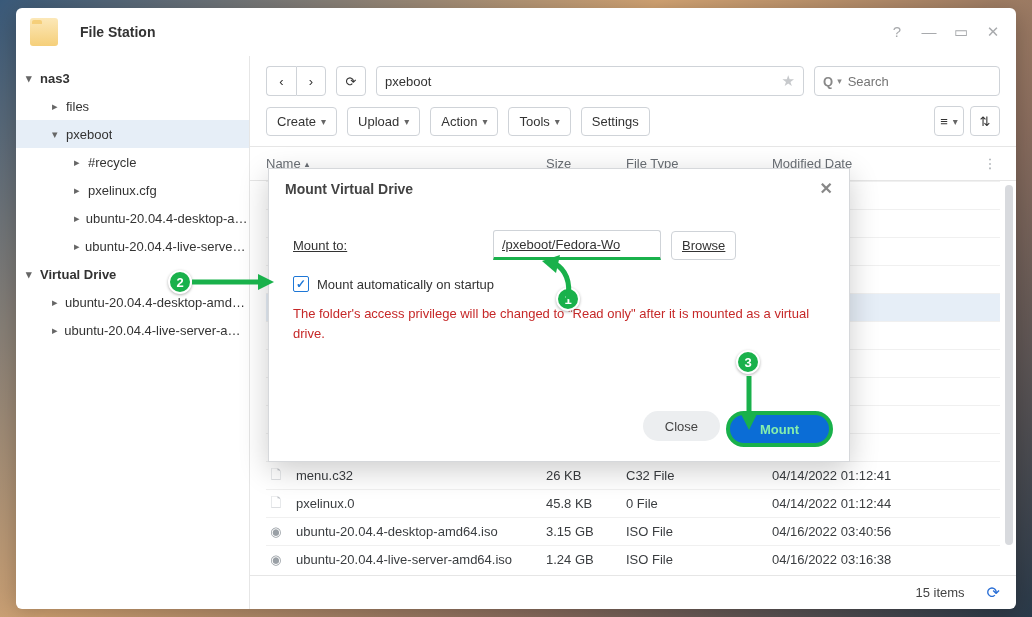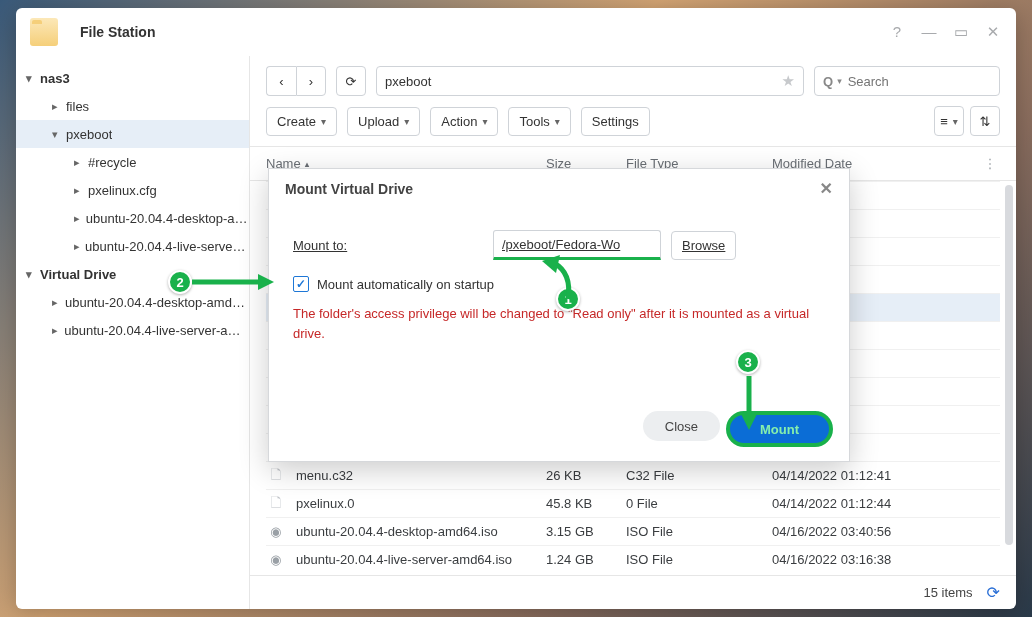--- a/index.html
+++ b/index.html
@@ -130,21 +130,21 @@
   font-size: 13px; color:#3a3d40;
   border-top: 1px solid #f0f0f0;
 }
 .row.hl { background: #e6eef7; }
 .row .icon { width: 20px; display:inline-flex; justify-content:center; margin-right:6px; font-size:13px;}
 .file-glyph { color:#bfc3c8; }
 .iso-glyph { color:#9aa0a6; }
 .status-bar {
   height: 34px; border-top:1px solid #e6e6e6;
   display:flex; align-items:center; justify-content:flex-end;
-  padding: 0 16px; gap: 14px; color:#444;
+  padding: 0 16px; gap: 22px; color:#444;
 }
 .status-bar .reload { color:#2a6fd6; font-size:16px; cursor:pointer;}
 .track { position:absolute; right:2px; top:0; bottom:0; width:10px; }
 .thumb { position:absolute; right:1px; top:4px; width:8px; height:360px; background:#d8dade; border-radius:4px;}
 .modal {
   position: absolute;
   left: 268px; top: 168px;
   width: 582px; height: 294px;
   background: #fff;
   border: 1px solid #d6d8db;

